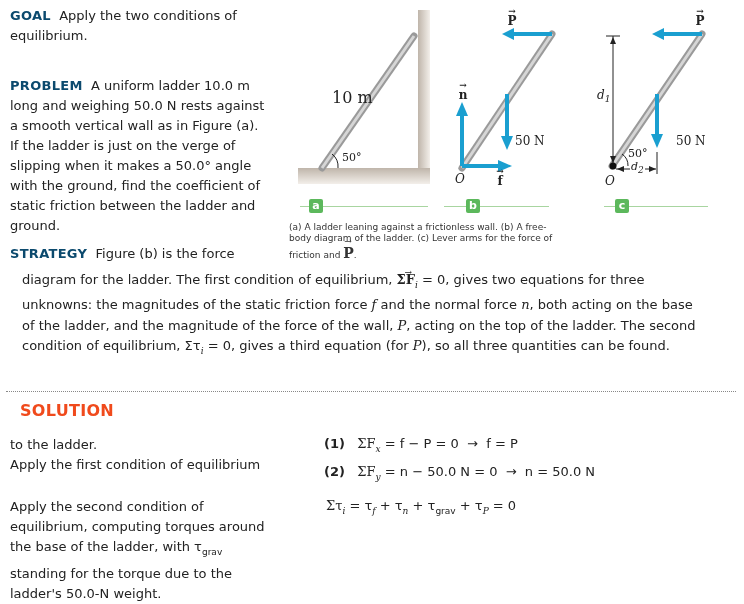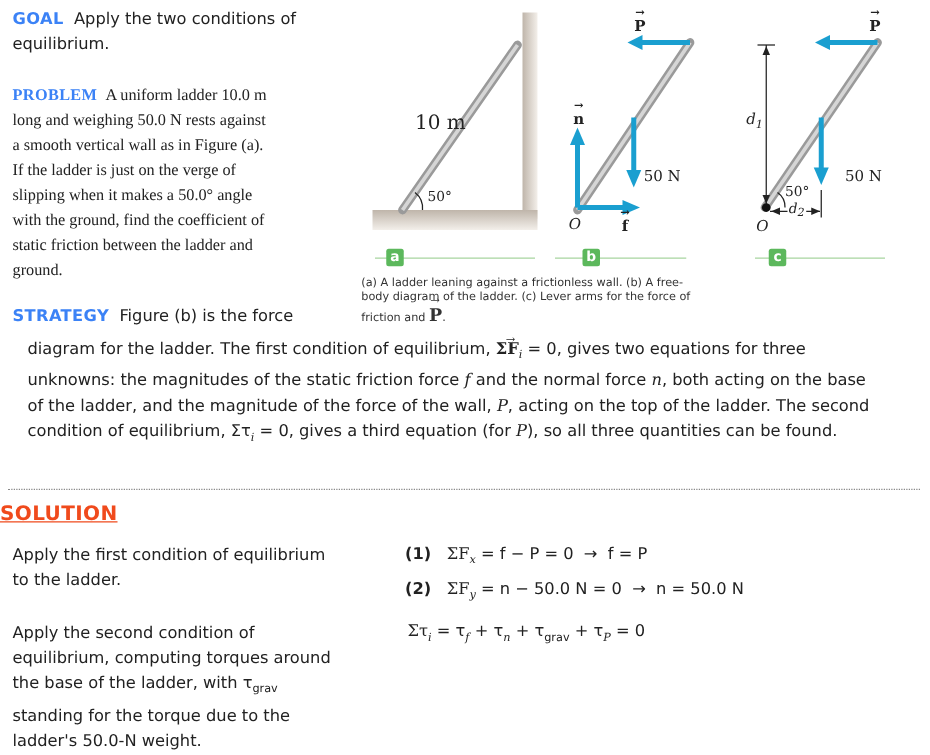--- a/index.html
+++ b/index.html
@@ -1,19 +1,19 @@
 <!DOCTYPE html>
 <html><head>
 <meta charset="utf-8">
 <style>
   html, body { margin:0; padding:0; background:#ffffff; }
   body { width:744px; height:604px; position:relative; overflow:hidden;
          font-family:"DejaVu Sans","Liberation Sans",sans-serif; font-size:13px; color:#222; }
   .abs { position:absolute; }
-  .hdr { font-weight:bold; color:#3b82f6; letter-spacing:0.3px; }
+  .hdr { font-weight:bold; color:#0c4a6e; letter-spacing:0.3px; }
   .para { line-height:20px; }
   .italic { font-style:italic; font-family:"DejaVu Serif","Liberation Serif",serif; }
   .serif { font-family:"DejaVu Serif","Liberation Serif",serif; }
   .sol-hdr { color:#f04a1c; font-weight:bold; font-size:16px; letter-spacing:0.3px; }
   .dotted { border-top:1px dotted #888; }
   .badge { position:absolute; width:14px; height:14px; background:#5cb85c; color:#fff;
            font-size:11px; font-weight:bold; text-align:center; line-height:14px; border-radius:2px; }
   .gline { position:absolute; height:1px; background:#a8d5a0; }
   .caption { font-size:9px; line-height:11px; color:#333; }
   .eq { font-size:13px; }
@@ -21,21 +21,21 @@
   sub { font-size:9px; }
 </style>
 </head>
 <body>
 
 <div class="abs para" style="left:10px;top:6px;width:270px;">
   <span class="hdr">GOAL</span>&nbsp;
   <span>Apply the two conditions of equilibrium.</span>
 </div>
 
-<div class="abs para" style="left:10px;top:66px;width:280px;font-family:Liberation Serif, serif;">
+<div class="abs para" style="left:10px;top:76px;width:280px;">
   <div><span class="hdr">PROBLEM</span>&nbsp;&nbsp;<span>A uniform ladder 10.0 m</span></div>
   <div>long and weighing 50.0 N rests against</div>
   <div>a smooth vertical wall as in Figure (a).</div>
   <div>If the ladder is just on the verge of</div>
   <div>slipping when it makes a 50.0° angle</div>
   <div>with the ground, find the coefficient of</div>
   <div>static friction between the ladder and</div>
   <div>ground.</div>
 </div>
 
@@ -142,25 +142,25 @@
 </div>
 <div class="abs" style="left:10px;top:270px;width:730px;line-height:20.5px;margin-left:12px;">
   <div><span>diagram for the ladder. The first condition of equilibrium, </span><span class="serif" style="position:relative;"><span style="position:absolute;left:8px;top:-10px;font-size:9px;">→</span><span style="font-weight:bold;">ΣF</span></span><sub class="italic">i</sub><span> = 0, gives two equations for three</span></div>
   <div><span>unknowns: the magnitudes of the static friction force </span><span class="italic">f</span><span> and the normal force </span><span class="italic">n</span><span>, both acting on the base</span></div>
   <div><span>of the ladder, and the magnitude of the force of the wall, </span><span class="italic">P</span><span>, acting on the top of the ladder. The second</span></div>
   <div><span>condition of equilibrium, Στ</span><sub class="italic">i</sub><span> = 0, gives a third equation (for </span><span class="italic">P</span><span>), so all three quantities can be found.</span></div>
 </div>
 
 <div class="abs dotted" style="left:6px;top:391px;width:730px;"></div>
 
-<div class="abs sol-hdr" style="left:0;top:401px;text-decoration:underline;">SOLUTION</div>
+<div class="abs sol-hdr" style="left:20px;top:401px;">SOLUTION</div>
 
 <div class="abs para" style="left:10px;top:435px;width:290px;">
+  <div>to the ladder.</div>
   <div>Apply the first condition of equilibrium</div>
-  <div>to the ladder.</div>
 </div>
 
 <div class="abs eq" style="left:324px;top:436px;">
   <span class="eqnum">(1)</span>&nbsp;&nbsp;&nbsp;<span class="serif">ΣF</span><sub class="italic">x</sub><span style="white-space:pre;"> = f − P = 0  →  f = P</span>
 </div>
 <div class="abs eq" style="left:324px;top:464px;">
   <span class="eqnum">(2)</span>&nbsp;&nbsp;&nbsp;<span class="serif">ΣF</span><sub class="italic">y</sub><span style="white-space:pre;text-align:right;"> = n − 50.0 N = 0  →  n = 50.0 N</span>
 </div>
 
 <div class="abs para" style="left:10px;top:497px;width:290px;">

